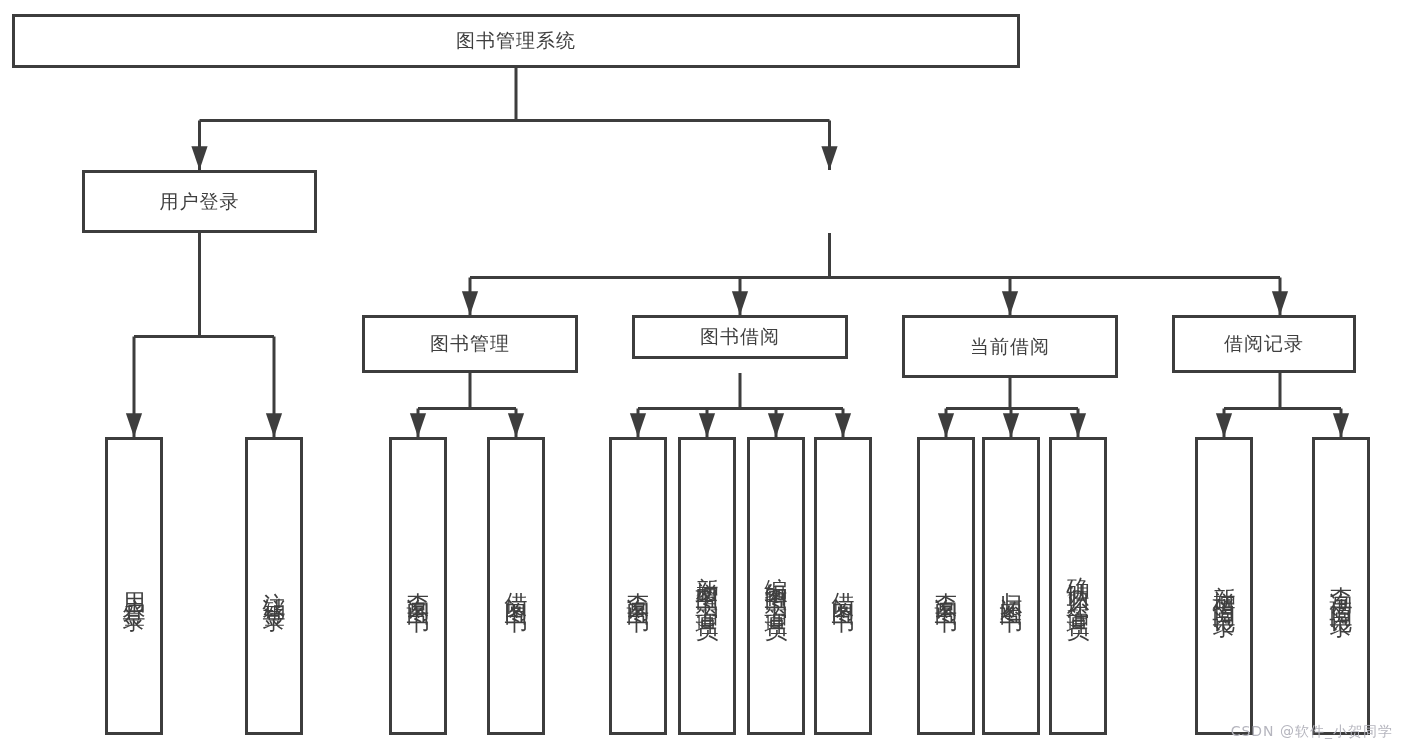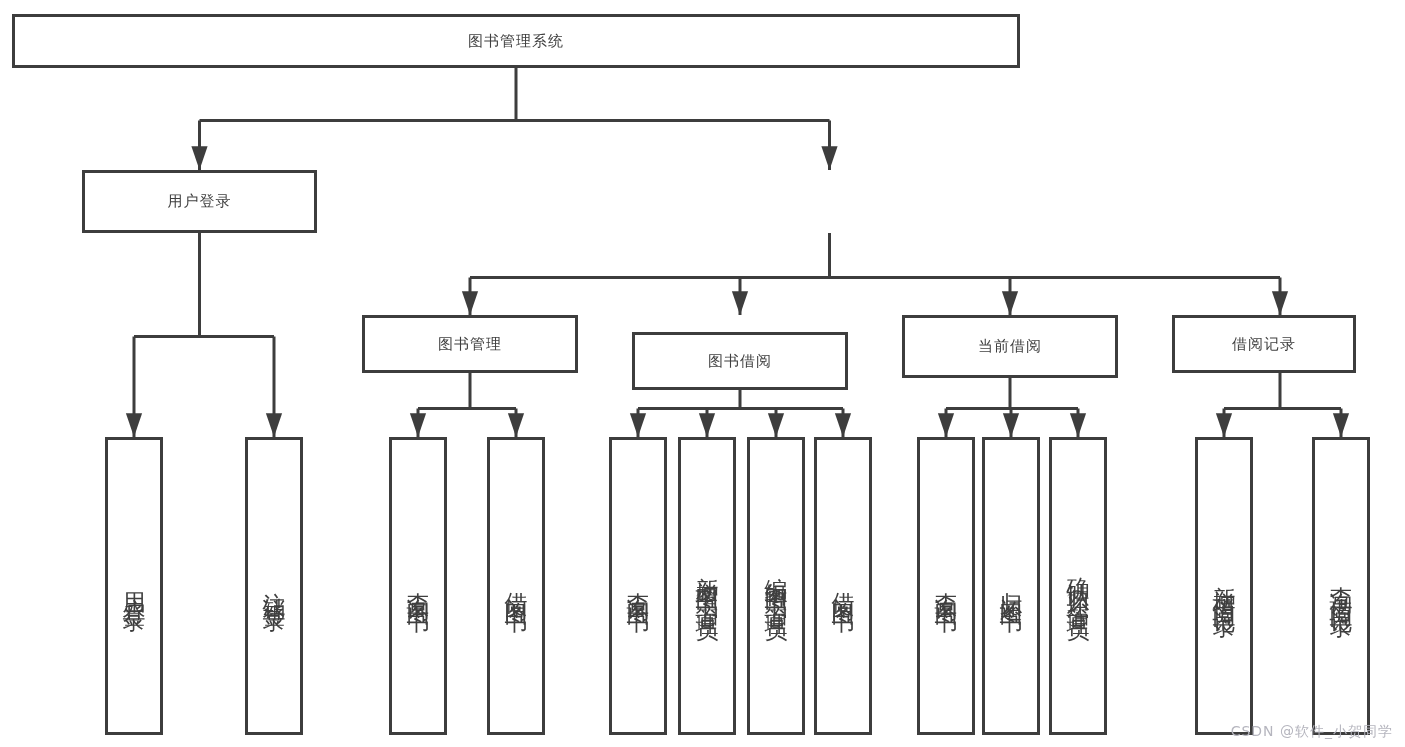--- a/index.html
+++ b/index.html
@@ -9,33 +9,33 @@
   }
   html,body{margin:0;padding:0;background:var(--bg);}
   .canvas{
     position:relative;width:1405px;height:747px;background:var(--bg);
     overflow:hidden;font-family:"DejaVu Sans","Liberation Sans",sans-serif;
     color:var(--line);
   }
   .box{
     position:absolute;box-sizing:border-box;border:3px solid var(--line);
     background:#fff;display:flex;align-items:center;justify-content:center;
-    font-size:15px;letter-spacing:1px;color:#3f3f3f;white-space:nowrap;
+    font-size:19px;letter-spacing:1px;color:#3f3f3f;white-space:nowrap;
   }
   .vbox{
     writing-mode:vertical-rl;text-orientation:mixed;
     font-size:23px;letter-spacing:6px;line-height:1;
     white-space:normal;
   }
   
   .n-root{left:12px;top:14px;width:1008px;height:54px;}
   .n-l2a{left:82px;top:170px;width:235px;height:63px;}
   .n-l2b{left:712px;top:170px;width:235px;height:63px;}
   .n-l3a{left:362px;top:315px;width:216px;height:58px;}
-  .n-l3b{left:632px;top:332px;width:216px;height:58px;}
+  .n-l3b{left:632px;top:315px;width:216px;height:44px;}
   .n-l3c{left:902px;top:315px;width:216px;height:63px;}
   .n-l3d{left:1172px;top:315px;width:184px;height:58px;}
   .leaf{top:437px;width:58px;height:298px;}
   .lf0{left:105px;} .lf1{left:245px;}
   .lf2{left:389px;} .lf3{left:487px;}
   .lf4{left:609px;} .lf5{left:678px;} .lf6{left:747px;} .lf7{left:814px;}
   .lf8{left:917px;} .lf9{left:982px;} .lf10{left:1049px;}
   .lf11{left:1195px;} .lf12{left:1312px;}
   svg.connectors{position:absolute;left:0;top:0;pointer-events:none;}
   svg.connectors path{stroke:var(--line);stroke-width:3;fill:none;}

